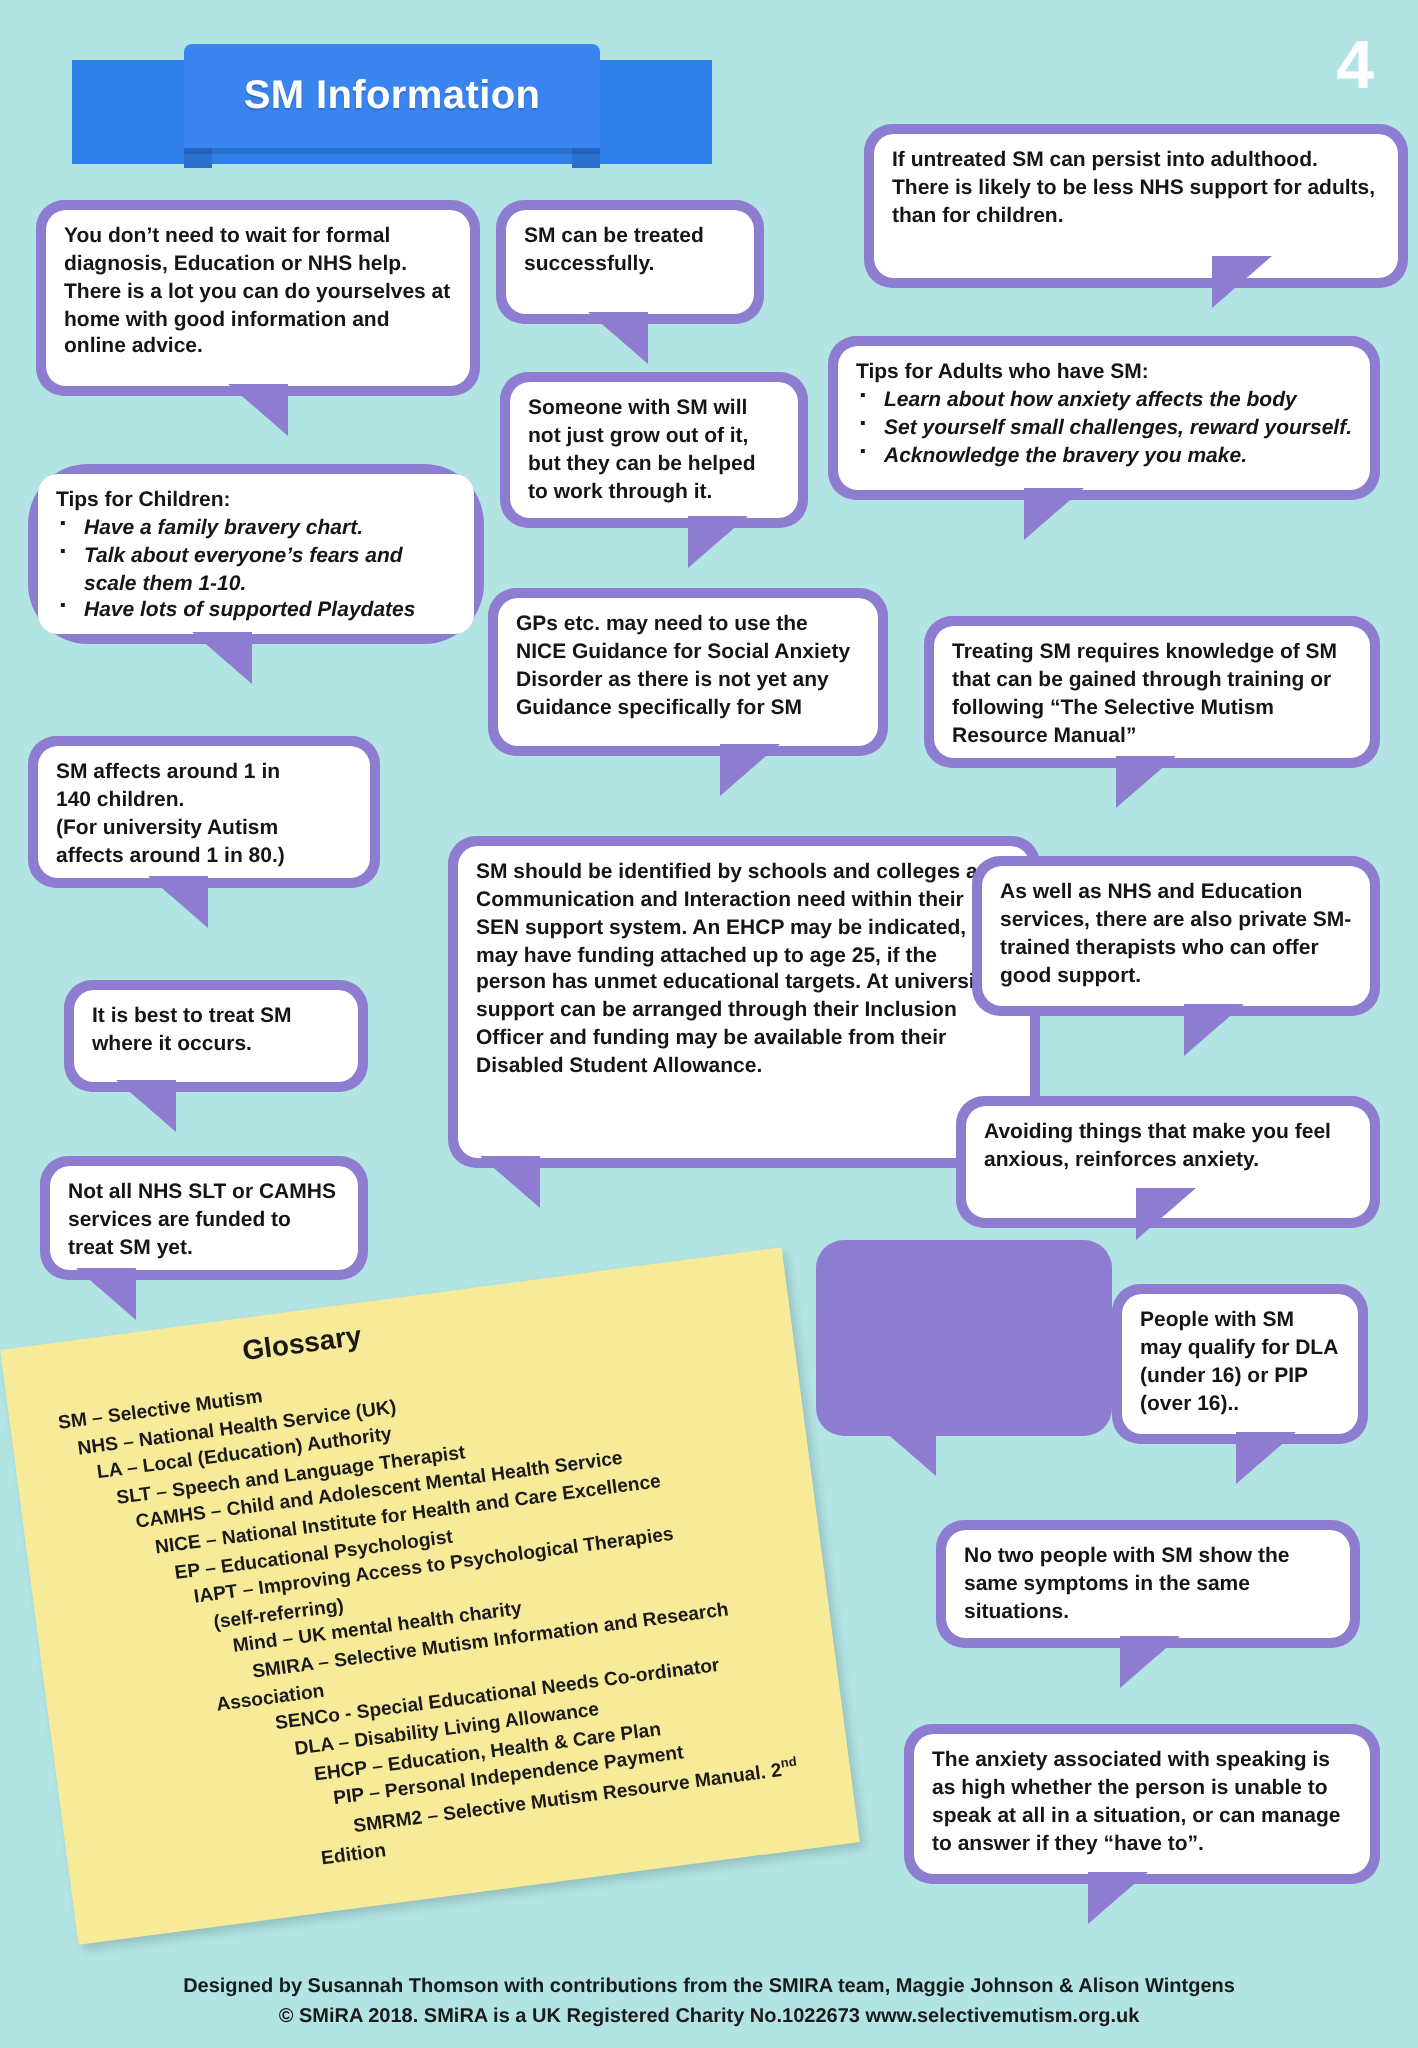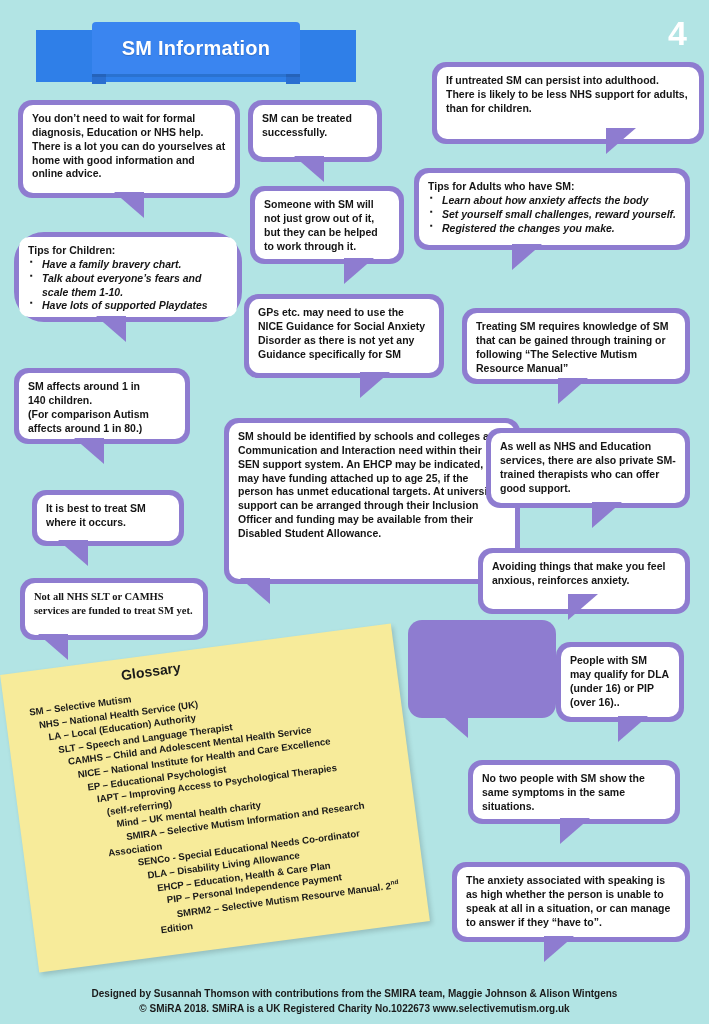--- a/index.html
+++ b/index.html
@@ -159,21 +159,21 @@
       </div>
     <div class="tail tail-dl" style="left:94px;top:72px;"></div>
   </div>
 
   <div class="bubble" style="left:414px;top:168px;width:276px;height:82px;">
     <div class="inner">
       <p>Tips for Adults who have SM:</p>
       <ul>
         <li>Learn about how anxiety affects the body</li>
         <li>Set yourself small challenges, reward yourself.</li>
-        <li>Registered the changes you make.</li>
+        <li>Acknowledge the bravery you make.</li>
       </ul>
     </div>
     <div class="tail tail-dl" style="left:98px;top:76px;"></div>
   </div>
 
   <div class="bubble" style="left:14px;top:232px;width:228px;height:90px;border-radius:30px;">
     <div class="inner">
       <p>Tips for Children:</p>
       <ul>
         <li>Have a family bravery chart.</li>
@@ -195,21 +195,21 @@
     <div class="inner">
         <p>Treating SM requires knowledge of SM that can be gained through training or following “The Selective Mutism Resource Manual”</p>
       </div>
     <div class="tail tail-dl" style="left:96px;top:70px;"></div>
   </div>
 
   <div class="bubble" style="left:14px;top:368px;width:176px;height:76px;">
     <div class="inner">
       <p>SM affects around 1 in</p>
       <p>140 children.</p>
-      <p>(For comparison Autism</p>
+      <p>(For university Autism</p>
       <p>affects around 1 in 80.)</p>
     </div>
     <div class="tail tail-dr" style="left:60px;top:70px;"></div>
   </div>
 
   <div class="bubble" style="left:198px;top:418px;width:296px;height:166px;margin-left:26px;">
     <div class="inner">
         <p>SM should be identified by schools and colleges as a Communication and Interaction need within their SEN support system. An EHCP may be indicated, and may have funding attached up to age 25, if the person has unmet educational targets. At university support can be arranged through their Inclusion Officer and funding may be available from their Disabled Student Allowance.</p>
       </div>
     <div class="tail tail-dr" style="left:16px;top:160px;"></div>
@@ -229,21 +229,21 @@
     <div class="tail tail-dr" style="left:26px;top:50px;"></div>
   </div>
 
   <div class="bubble" style="left:478px;top:548px;width:212px;height:66px;">
     <div class="inner">
         <p>Avoiding things that make you feel anxious, reinforces anxiety.</p>
       </div>
     <div class="tail tail-dl" style="left:90px;top:46px;"></div>
   </div>
 
-  <div class="bubble" style="left:20px;top:578px;width:188px;height:62px;font-family:Liberation Serif, serif;">
+  <div class="bubble" style="left:20px;top:578px;width:164px;height:62px;">
     <div class="inner">
         <p>Not all NHS SLT or CAMHS services are funded to treat SM yet.</p>
       </div>
     <div class="tail tail-dr" style="left:18px;top:56px;"></div>
   </div>
 
   <div class="bubble" style="left:408px;top:620px;width:148px;height:98px;">
     <div class="tail tail-dr" style="left:30px;top:92px;"></div>
   </div>
 

